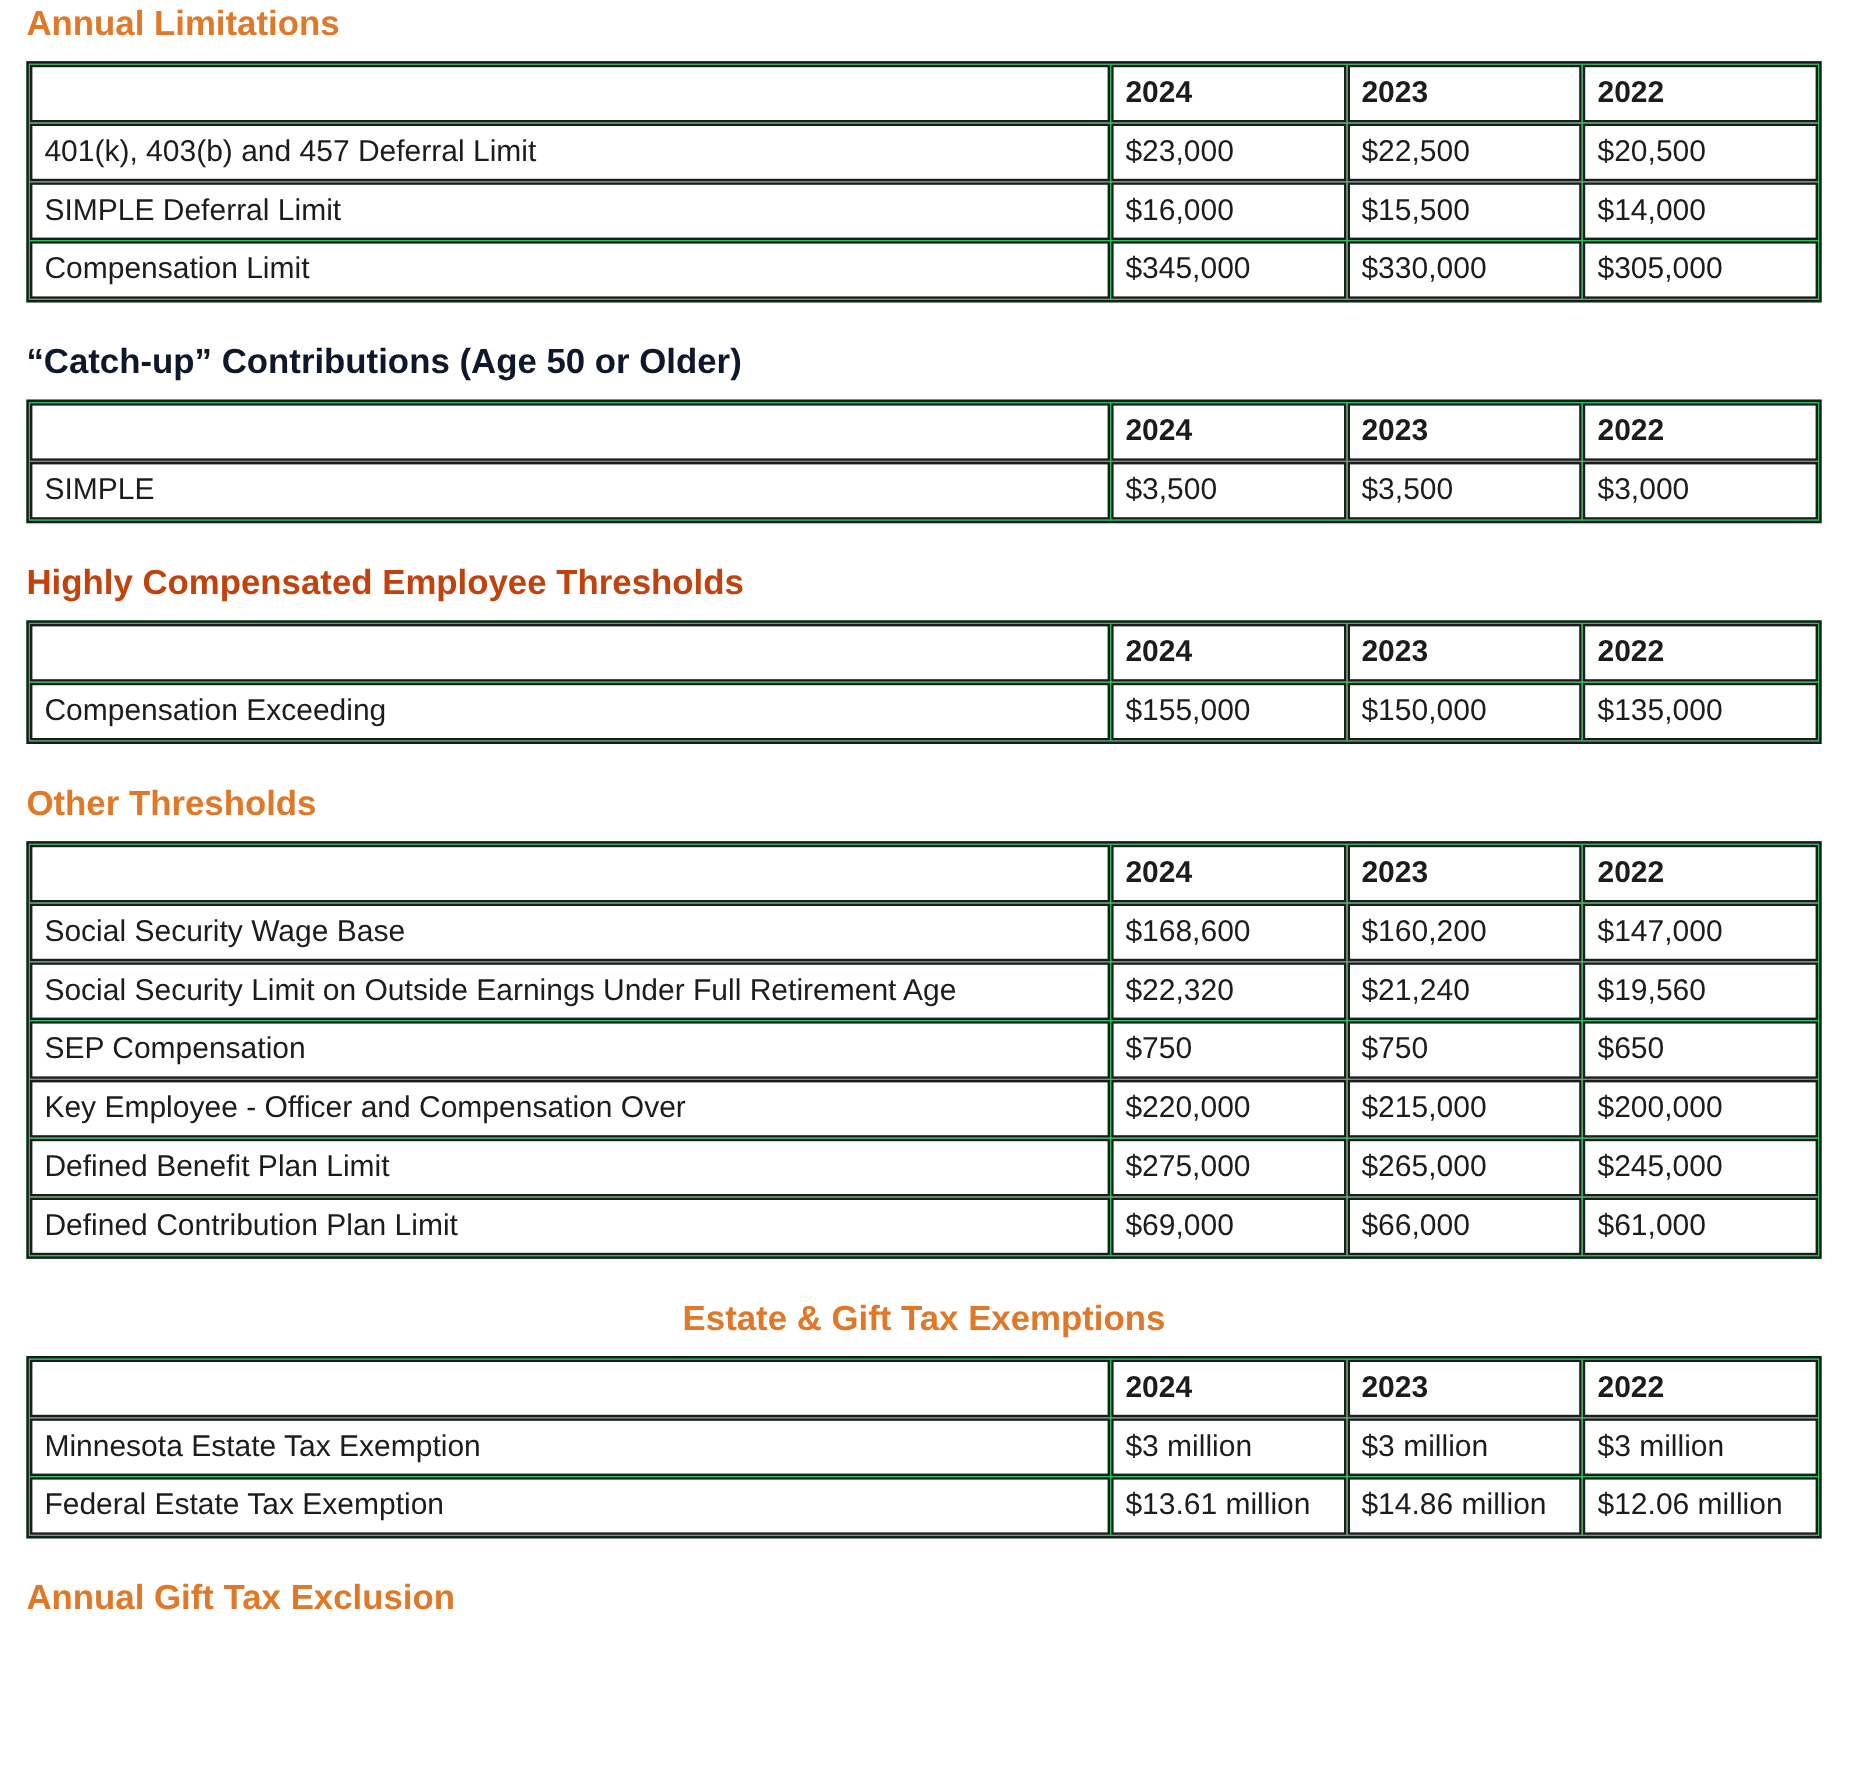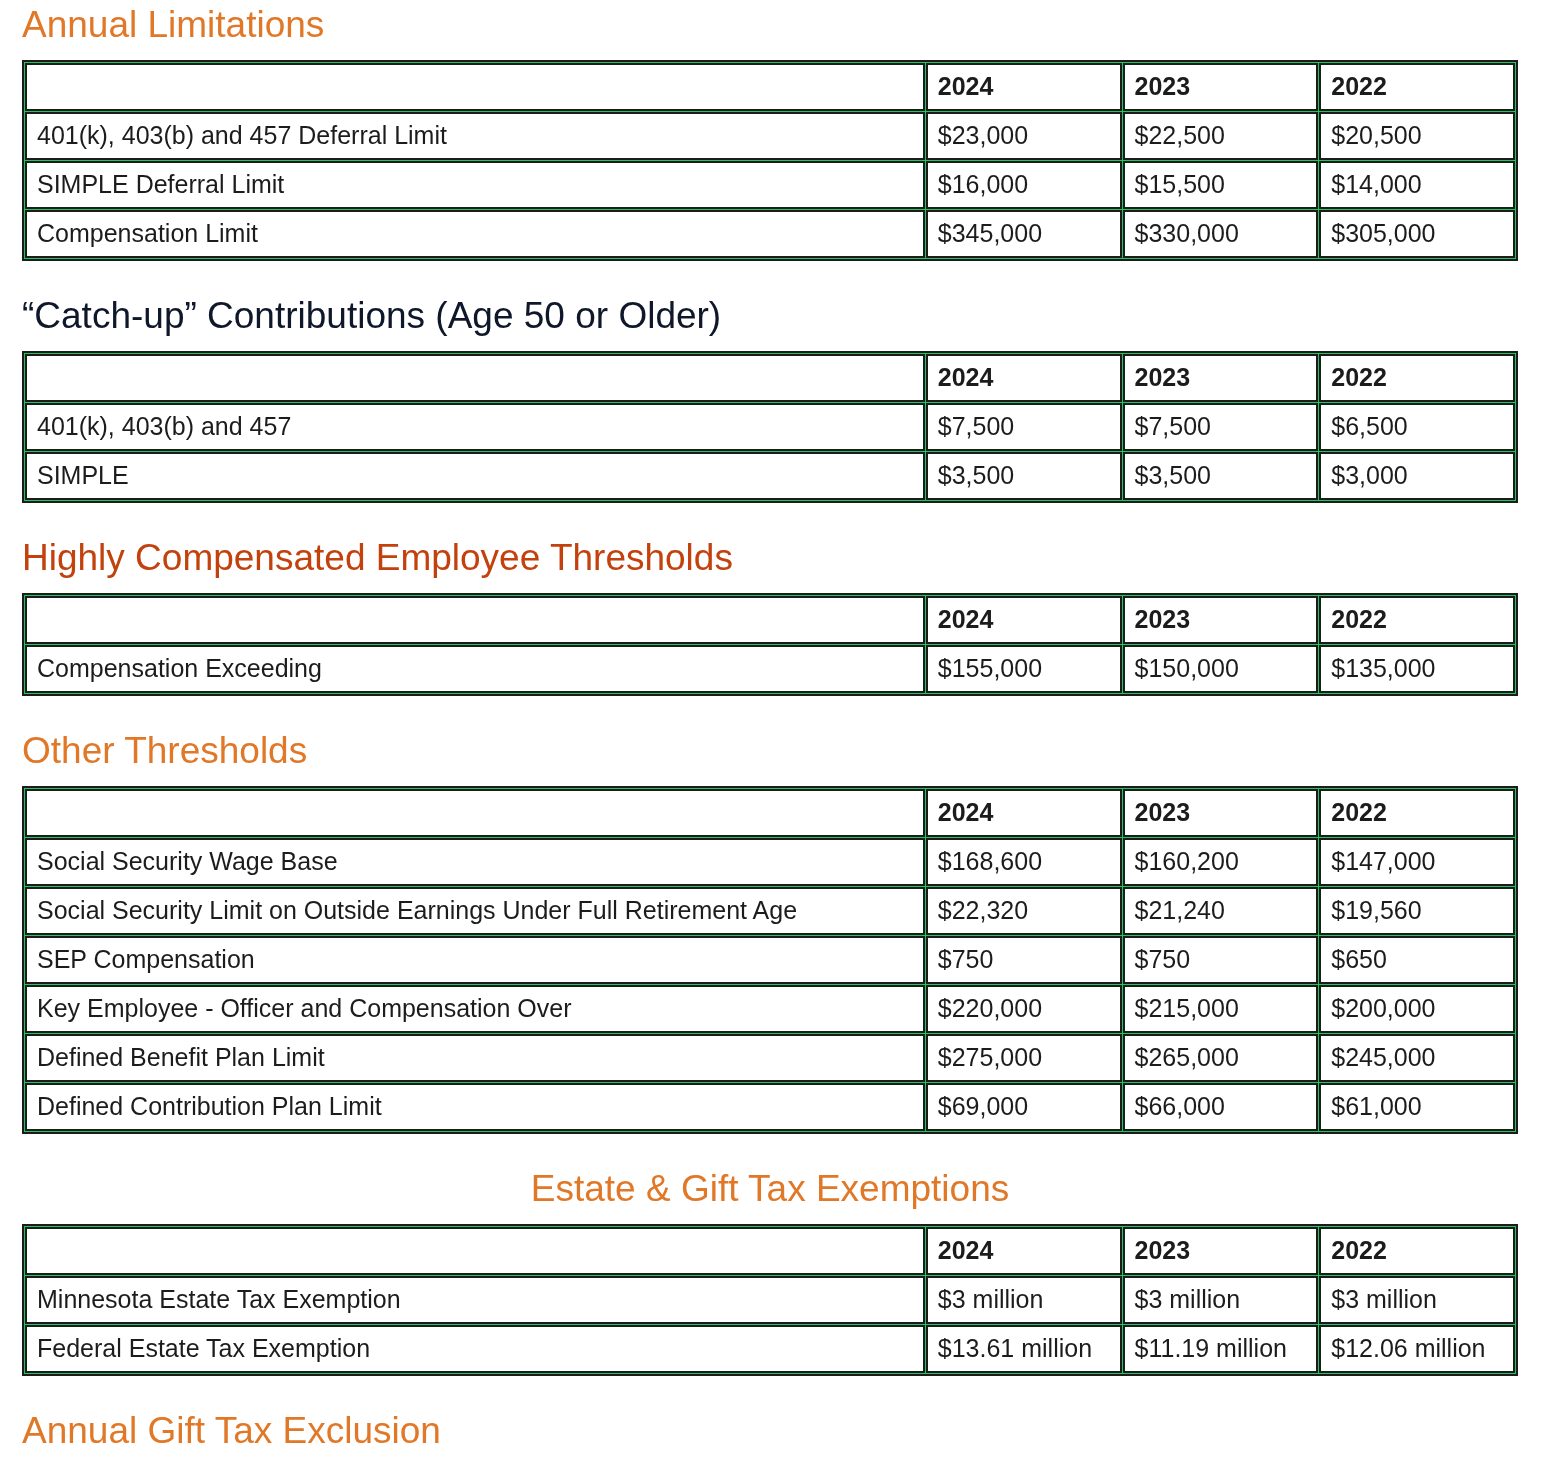--- a/index.html
+++ b/index.html
@@ -10,22 +10,22 @@
     color: #1c1c1c;
   }
   .page {
     width: 1544px;
     box-sizing: border-box;
     padding: 4px 26px 14px 22px;
   }
   .section { margin: 0; }
   .section + .section { margin-top: 34px; }
   .section-title {
-    font-size: 37px;
-    font-weight: normal;
+    font-size: 29px;
+    font-weight: bold;
     margin: 0 0 14px 0;
     letter-spacing: 0px;
   }
   table.limits {
     width: 100%;
     border-collapse: separate;
     border-spacing: 1px;
     border: 2px solid #1c1c1c;
     background: #22c55e;
     table-layout: fixed;
@@ -100,26 +100,20 @@
         <thead>
           <tr>
             <td>&nbsp;</td>
             <th>2024</th>
             <th>2023</th>
             <th>2022</th>
           </tr>
         </thead>
         <tbody>
           <tr>
-            <td>401(k), 403(b) and 457</td>
-            <td>$7,500</td>
-            <td>$7,500</td>
-            <td>$6,500</td>
-          </tr>
-          <tr>
             <td>SIMPLE</td>
             <td>$3,500</td>
             <td>$3,500</td>
             <td>$3,000</td>
           </tr>
         </tbody>
       </table>
     </div>
     <div class="section">
       <h2 class="section-title" style="color: #c2410c;">Highly Compensated Employee Thresholds</h2>
@@ -225,21 +219,21 @@
         <tbody>
           <tr>
             <td>Minnesota Estate Tax Exemption</td>
             <td>$3 million</td>
             <td>$3 million</td>
             <td>$3 million</td>
           </tr>
           <tr>
             <td>Federal Estate Tax Exemption</td>
             <td>$13.61 million</td>
-            <td>$11.19 million</td>
+            <td>$14.86 million</td>
             <td>$12.06 million</td>
           </tr>
         </tbody>
       </table>
     </div>
     <div class="section">
       <h2 class="section-title" style="color: rgb(224, 120, 40);">Annual Gift Tax Exclusion</h2>
     </div>
   </div>
 

